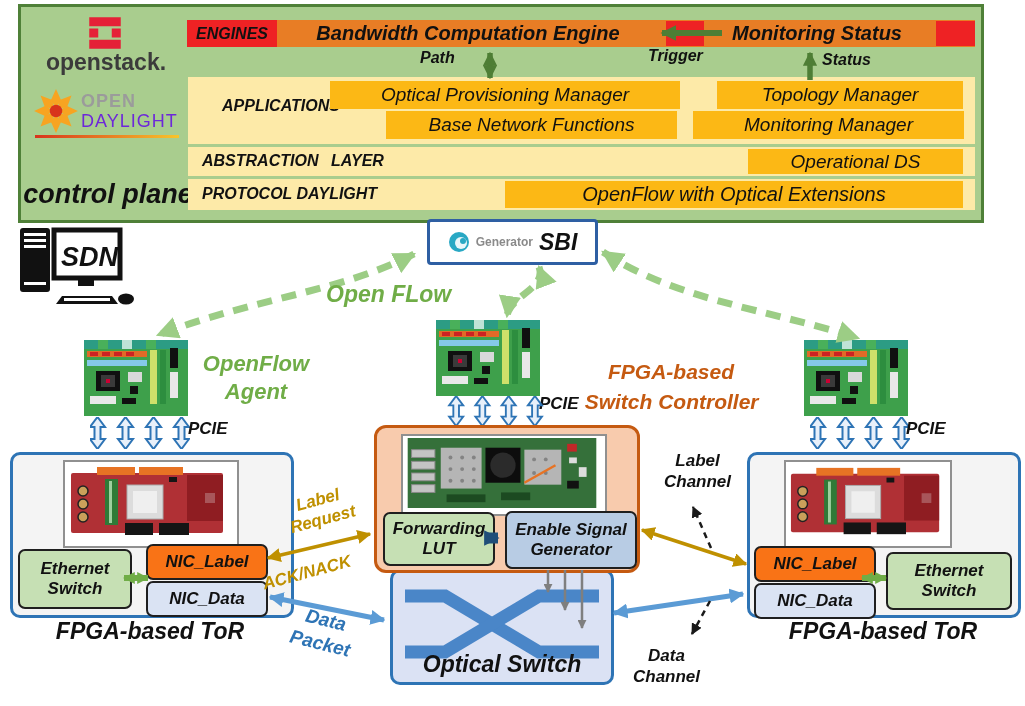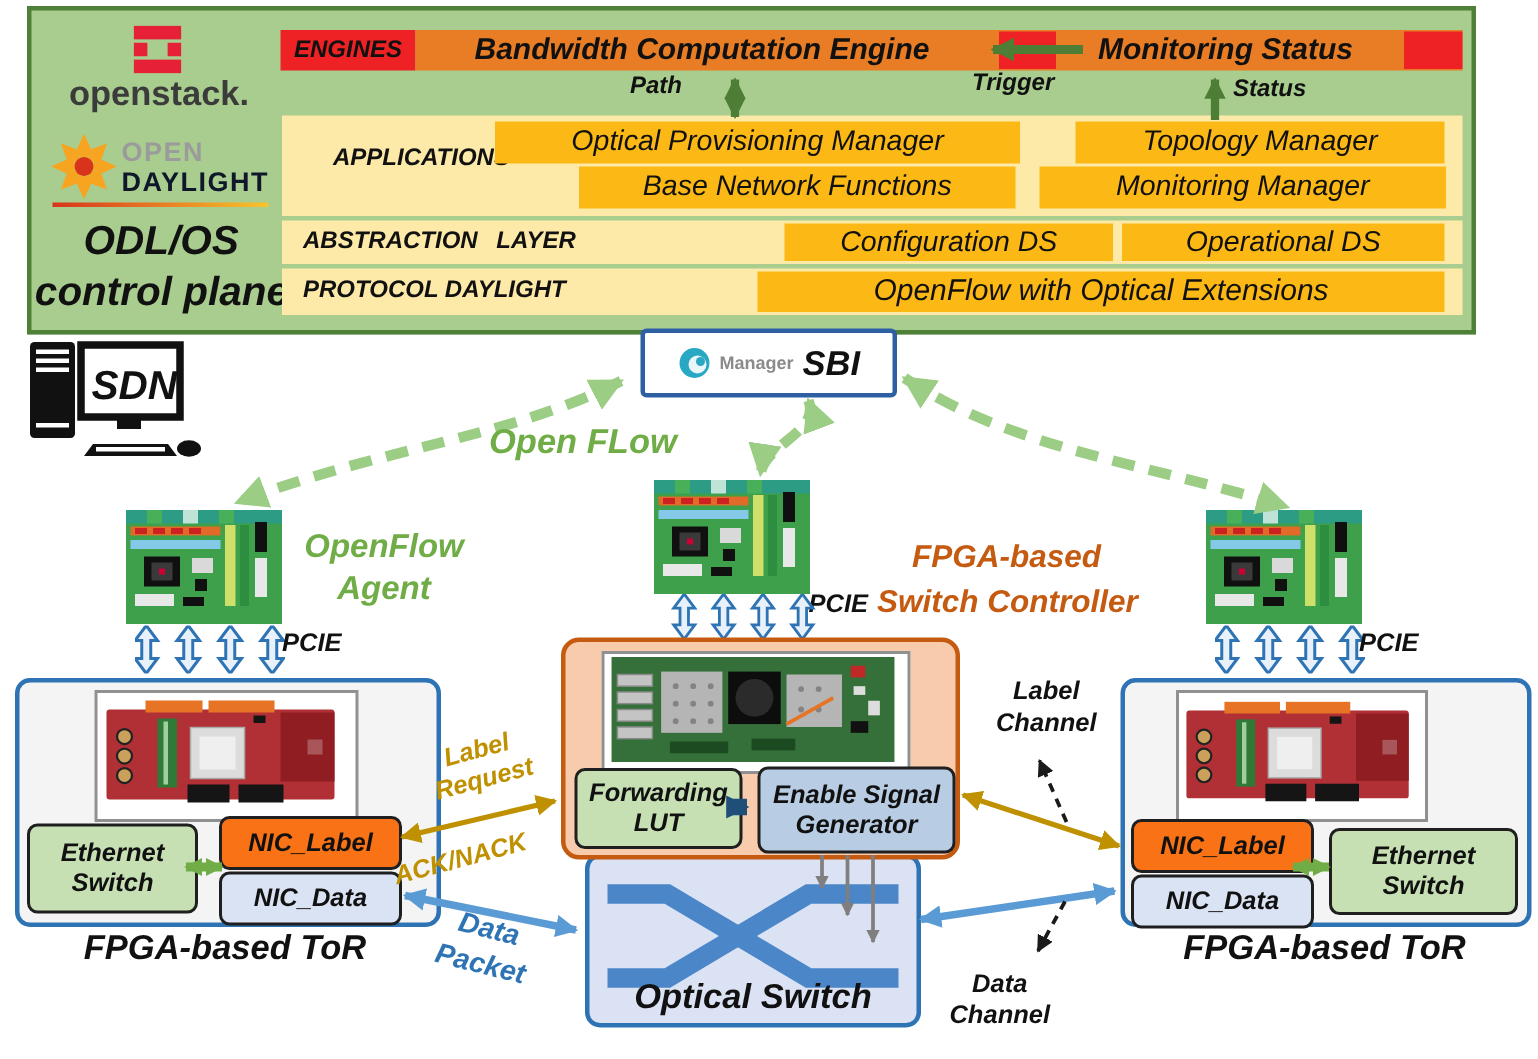--- a/index.html
+++ b/index.html
@@ -133,23 +133,22 @@
         <polygon points="22,2 27,13 22,20 17,13" transform="rotate(90 22 23)"></polygon>
         <polygon points="22,2 27,13 22,20 17,13" transform="rotate(135 22 23)"></polygon>
         <polygon points="22,2 27,13 22,20 17,13" transform="rotate(180 22 23)"></polygon>
         <polygon points="22,2 27,13 22,20 17,13" transform="rotate(225 22 23)"></polygon>
         <polygon points="22,2 27,13 22,20 17,13" transform="rotate(270 22 23)"></polygon>
         <polygon points="22,2 27,13 22,20 17,13" transform="rotate(315 22 23)"></polygon>
       </g>
       <circle cx="22" cy="23" r="6" fill="#d8341c"></circle>
     </svg>
     <div class="abs" style="left:60px;top:84px;font-size:18px;font-weight:bold;letter-spacing:1px;color:#9b9b9b">OPEN</div>
-    <div class="abs" style="left:60px;top:104px;font-size:18px;font-weight:bold;letter-spacing:1px;color:#0f172a">DAYLIGHT</div>
+    <div class="abs" style="left:60px;top:104px;font-size:18px;font-weight:normal;letter-spacing:1px;color:#6d28d9">DAYLIGHT</div>
     <div class="abs" style="left:14px;top:128px;width:144px;height:3px;background:linear-gradient(to right,#d8341c,#f7c52b)"></div>
-    <div class="abs ctr bi" style="left:4px;top:138px;width:165px;font-size:27px">ODL/OS</div>
     <div class="abs ctr bi" style="left:-4px;top:172px;width:182px;font-size:27px">control plane</div>
 
     <div class="abs ctr redseg bi" style="left:166px;top:13px;width:90px;height:27px;font-size:16px">ENGINES</div>
     <div class="abs engbar" style="left:256px;top:13px;width:698px;height:27px"></div>
     <div class="abs ctr bi" style="left:262px;top:13px;width:370px;height:27px;font-size:20px">Bandwidth Computation Engine</div>
     <div class="abs redseg" style="left:645px;top:14px;width:38px;height:25px"></div>
     <div class="abs ctr bi" style="left:685px;top:13px;width:222px;height:27px;font-size:20px">Monitoring Status</div>
     <div class="abs redseg" style="left:915px;top:14px;width:39px;height:25px"></div>
 
     <div class="abs bi" style="left:399px;top:42px;font-size:16px">Path</div>
@@ -158,21 +157,20 @@
 
     <div class="abs panel" style="left:167px;top:70px;width:787px;height:67px"></div>
     <div class="abs laylab" style="left:201px;top:90px">APPLICATIONS</div>
     <div class="abs ctr obox" style="left:309px;top:74px;width:350px;height:28px">Optical Provisioning Manager</div>
     <div class="abs ctr obox" style="left:696px;top:74px;width:246px;height:28px">Topology Manager</div>
     <div class="abs ctr obox" style="left:672px;top:104px;width:271px;height:28px">Monitoring Manager</div>
     <div class="abs ctr obox" style="left:365px;top:104px;width:291px;height:28px">Base Network Functions</div>
 
     <div class="abs panel" style="left:167px;top:140px;width:787px;height:29px"></div>
     <div class="abs laylab" style="left:181px;top:145px;word-spacing:8px">ABSTRACTION LAYER</div>
-    <div class="abs ctr obox" style="left:502px;top:142px;width:219px;height:25px">Configuration DS</div>
     <div class="abs ctr obox" style="left:727px;top:142px;width:215px;height:25px">Operational DS</div>
 
     <div class="abs panel" style="left:167px;top:172px;width:787px;height:31px"></div>
     <div class="abs laylab" style="left:181px;top:178px">PROTOCOL DAYLIGHT</div>
     <div class="abs ctr obox" style="left:484px;top:174px;width:458px;height:27px;font-size:20px">OpenFlow with Optical Extensions</div>
   </div>
 
   <svg class="abs" style="left:14px;top:226px" width="124" height="80" viewBox="0 0 124 80">
     <rect x="6" y="2" width="30" height="64" rx="3" fill="#111"></rect>
     <rect x="10" y="7" width="22" height="3" fill="#fff"></rect>
@@ -186,21 +184,21 @@
     <rect x="50" y="72" width="46" height="3" fill="#fff"></rect>
     <ellipse cx="112" cy="73" rx="8" ry="5.5" fill="#111"></ellipse>
   </svg>
 
   <div class="abs sbibox" style="left:427px;top:219px;width:165px;height:40px">
     <svg width="22" height="22" viewBox="0 0 22 22">
       <circle cx="11" cy="11" r="10" fill="#29a8c4"></circle>
       <circle cx="13" cy="12" r="6" fill="#e8f6fa"></circle>
       <circle cx="15" cy="10" r="3" fill="#29a8c4"></circle>
     </svg>
-    <span style="font-size:12px;font-weight:bold;color:#8a8a8a">Manager</span>
+    <span style="font-size:12px;font-weight:bold;color:#8a8a8a">Generator</span>
     <span class="bi" style="font-size:23px">SBI</span>
   </div>
 
   <div class="abs bi greentxt z45" style="left:326px;top:281px;font-size:23px">Open FLow</div>
 
   <svg class="abs" style="left:84px;top:340px" width="104" height="76" viewBox="0 0 104 76">
       <use href="#mobo"></use>
     </svg>
   <svg class="abs" style="left:436px;top:320px" width="104" height="76" viewBox="0 0 104 76">
       <use href="#mobo"></use>

